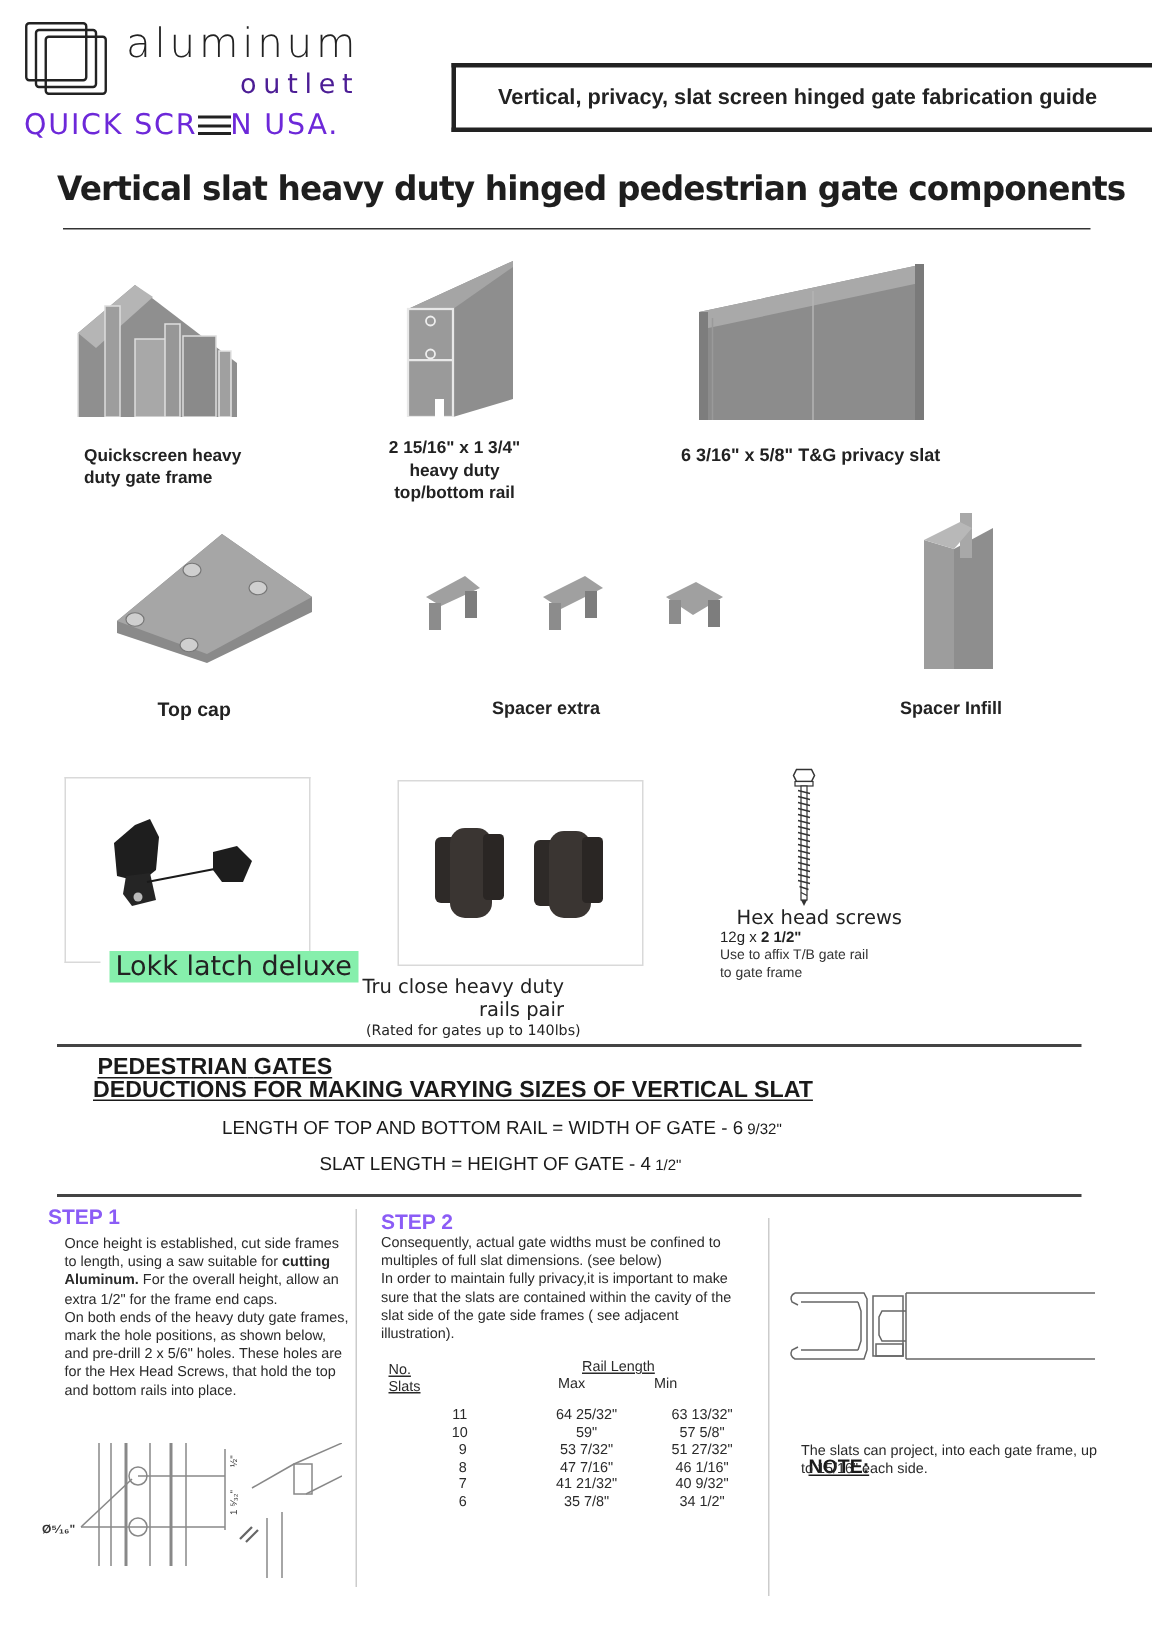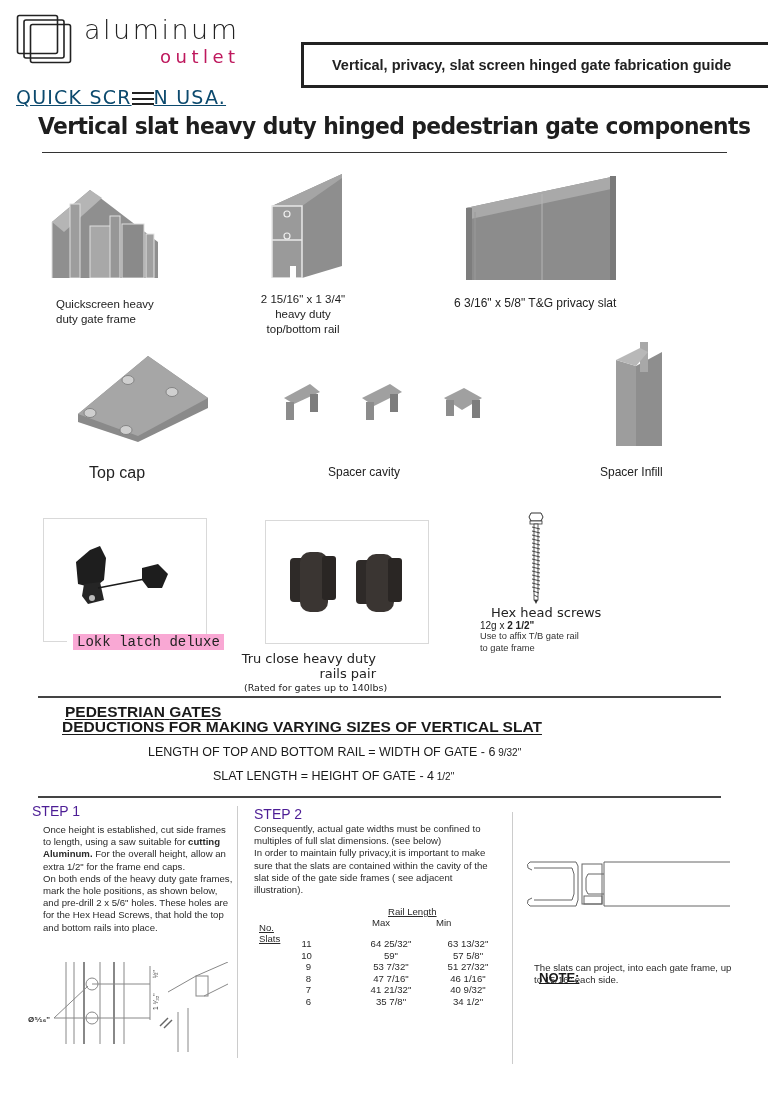--- a/index.html
+++ b/index.html
@@ -3,43 +3,43 @@
 <meta charset="utf-8">
 <style>
   * { box-sizing: border-box; margin: 0; padding: 0; }
   html, body { width: 768px; height: 1094px; background: #ffffff; overflow: hidden; }
   body { position: relative; font-family: "Liberation Sans", sans-serif; color: #1a1a1a; }
   .abs { position: absolute; }
 
   
   .logo-squares { left: 16px; top: 14px; width: 58px; height: 50px; }
   .logo-word1 { left: 84px; top: 14px; font-family: "DejaVu Sans", sans-serif; font-size: 27px; letter-spacing: 2.5px; font-weight: 300; color: #222; }
-  .logo-word2 { left: 160px; top: 46px; font-family: "DejaVu Sans", sans-serif; font-size: 18px; letter-spacing: 4.5px; color: #be185d; }
-  .logo-quick { left: 16px; top: 86px; font-family: "DejaVu Sans", sans-serif; font-size: 19px; letter-spacing: 1.2px; color: #0c4a6e; white-space: nowrap; text-decoration: underline; }
+  .logo-word2 { left: 160px; top: 46px; font-family: "DejaVu Sans", sans-serif; font-size: 18px; letter-spacing: 4.5px; color: #4c1d95; }
+  .logo-quick { left: 16px; top: 72px; font-family: "DejaVu Sans", sans-serif; font-size: 19px; letter-spacing: 1.2px; color: #6d28d9; white-space: nowrap; }
   .logo-quick .eq { display: inline-block; width: 22px; height: 13px; vertical-align: -1px; border-top: 2px solid #222; border-bottom: 2px solid #222; position: relative; }
   .logo-quick .eq::after { content: ""; position: absolute; left: 0; right: 0; top: 3.5px; border-top: 2px solid #222; }
 
   
   .guide-box { left: 301px; top: 42px; width: 540px; height: 46px; border: 3px solid #222; border-right: none; display: flex; align-items: center; padding-left: 28px; font-weight: bold; font-size: 14.5px; color: #222; }
 
   
   .main-title { left: 38px; top: 113px; font-family: "DejaVu Sans", sans-serif; font-size: 22.5px; font-weight: bold; letter-spacing: -0.6px; color: #1e1e1e; transform: scaleX(0.97); transform-origin: left; white-space: nowrap; }
   .title-rule { left: 42px; top: 152px; width: 685px; border-top: 1.5px solid #333; }
 
   
-  .clabel { font-weight: normal; font-size: 11.5px; color: #222; line-height: 15px; }
+  .clabel { font-weight: bold; font-size: 11.5px; color: #222; line-height: 15px; }
   .center { text-align: center; }
 
   .sep { border-top: 2px solid #444; }
 
   .deduct-title { left: 62px; top: 704px; font-weight: bold; font-size: 15.5px; line-height: 15px; color: #1a1a1a; text-decoration: underline; text-underline-offset: 2px; }
   .formula { font-size: 12.5px; color: #1a1a1a; white-space: nowrap; }
   .formula small { font-size: 10px; }
 
-  .step-title { font-weight: normal; font-size: 14px; color: #4c1d95; }
+  .step-title { font-weight: bold; font-size: 14px; color: #8b5cf6; }
   .step-text { font-size: 9.6px; line-height: 12.2px; color: #2a2a2a; }
   .vline { border-left: 1.5px solid #ccc; }
 
   .tbl { font-size: 9.6px; color: #2a2a2a; }
   .tbl .row { display: flex; height: 11.5px; line-height: 11.5px; text-align: center; }
   .tbl .c1 { width: 102px; padding-left: 7px; }
   .tbl .c2 { width: 74px; }
   .tbl .c3 { width: 80px; }
   .u { text-decoration: underline; }
 
@@ -146,37 +146,37 @@
     </svg>
 </div>
 <div class="abs" style="left:614px;top:342px;width:52px;height:104px;">
   <svg width="52" height="104" viewBox="0 0 52 104">
     <polygon points="2,18 22,24 22,104 2,104" fill="#9d9d9d"></polygon>
     <polygon points="22,24 48,10 48,104 22,104" fill="#8e8e8e"></polygon>
     <rect x="26" y="0" width="8" height="30" fill="#a8a8a8"></rect>
     <polygon points="2,18 26,6 34,10 22,24" fill="#b8b8b8"></polygon>
   </svg>
 </div>
-<div class="abs clabel" style="left:89px;top:465px;font-size:16px;">Top cap</div>
-<div class="abs clabel" style="left:328px;top:465px;font-size:12px;">Spacer cavity</div>
+<div class="abs clabel" style="left:105px;top:465px;font-size:13px;">Top cap</div>
+<div class="abs clabel" style="left:328px;top:465px;font-size:12px;">Spacer extra</div>
 <div class="abs clabel" style="left:600px;top:465px;font-size:12px;">Spacer Infill</div>
 
 <div class="abs" style="left:43px;top:518px;width:164px;height:124px;border:1px solid #d9d9d9;border-bottom:none;"></div>
 <div class="abs" style="left:43px;top:641px;width:24px;border-top:1px solid #d9d9d9;"></div>
 <div class="abs" style="left:184px;top:641px;width:24px;border-top:1px solid #d9d9d9;"></div>
 <div class="abs" style="left:70px;top:544px;width:100px;height:62px;">
   <svg width="100" height="62" viewBox="0 0 100 62">
     <path d="M6,18 L20,6 L30,2 L36,14 L34,36 L24,44 L8,40 Z" fill="#1e1e1e"></path>
     <path d="M14,40 L30,38 L34,56 L18,60 L12,52 Z" fill="#252525"></path>
     <line x1="28" y1="44" x2="80" y2="34" stroke="#1a1a1a" stroke-width="1.5"></line>
     <path d="M72,24 L88,20 L98,30 L92,44 L78,44 L72,36 Z" fill="#1d1d1d"></path>
     <circle cx="22" cy="54" r="3" fill="#bbb"></circle>
   </svg>
 </div>
-<div class="abs hand" style="left:73px;top:634px;font-size:14px;background:#f9a8d4;padding:0 4px;font-family:Liberation Mono, monospace;">Lokk latch deluxe</div>
+<div class="abs hand" style="left:73px;top:634px;font-size:18px;background:#86efac;padding:0 4px;">Lokk latch deluxe</div>
 
 <div class="abs" style="left:265px;top:520px;width:164px;height:124px;border:1px solid #d9d9d9;"></div>
 <div class="abs" style="left:286px;top:550px;width:126px;height:64px;">
   <svg width="126" height="64" viewBox="0 0 126 64">
     <rect x="4" y="8" width="16" height="44" rx="4" fill="#2e2a28"></rect>
     <rect x="14" y="2" width="28" height="60" rx="10" fill="#3a3532"></rect>
     <rect x="36" y="6" width="14" height="44" rx="3" fill="#2a2624"></rect>
     <rect x="70" y="10" width="16" height="44" rx="4" fill="#2e2a28"></rect>
     <rect x="80" y="4" width="28" height="58" rx="10" fill="#3a3532"></rect>
     <rect x="102" y="8" width="14" height="44" rx="3" fill="#2a2624"></rect>
@@ -251,21 +251,21 @@
   </svg>
 </div>
 
 <div class="abs step-title" style="left:254px;top:806px;">STEP 2</div>
 <div class="abs step-text" style="left:254px;top:823px;width:250px;">
   <div>Consequently, actual gate widths must be confined to multiples of full slat dimensions. (see below)</div>
   <div>In order to maintain fully privacy,it is important to make sure that the slats are contained within the cavity of the slat side of the gate side frames ( see adjacent illustration).</div>
 </div>
 
 <div class="abs tbl" style="left:252px;top:906px;">
-  <div class="abs u" style="left:7px;top:16px;">No. Slats</div>
+  <div class="abs u" style="left:7px;top:2px;">No. Slats</div>
   <div class="abs u" style="left:136px;top:0px;white-space:nowrap;">Rail Length</div>
   <div class="abs" style="left:120px;top:11px;">Max</div>
   <div class="abs" style="left:184px;top:11px;">Min</div>
   <div class="abs" style="left:0;top:32px;width:260px;">
     <div class="row">
         <span class="c1">11</span>
         <span class="c2">64 25/32"</span>
         <span class="c3">63 13/32"</span>
       </div>
     <div class="row">

